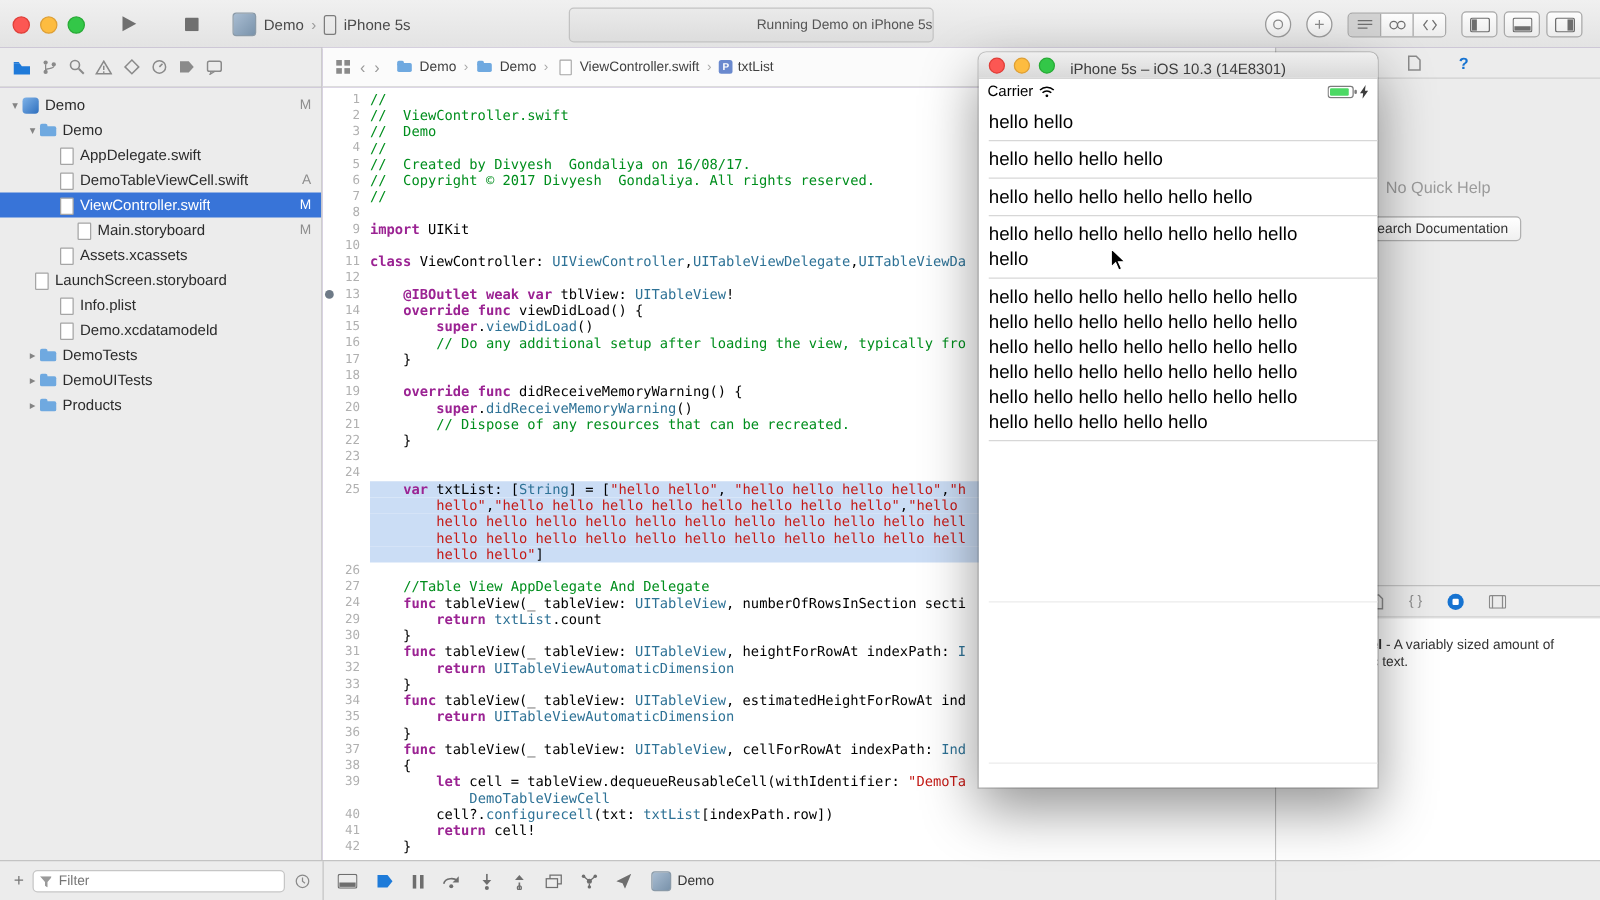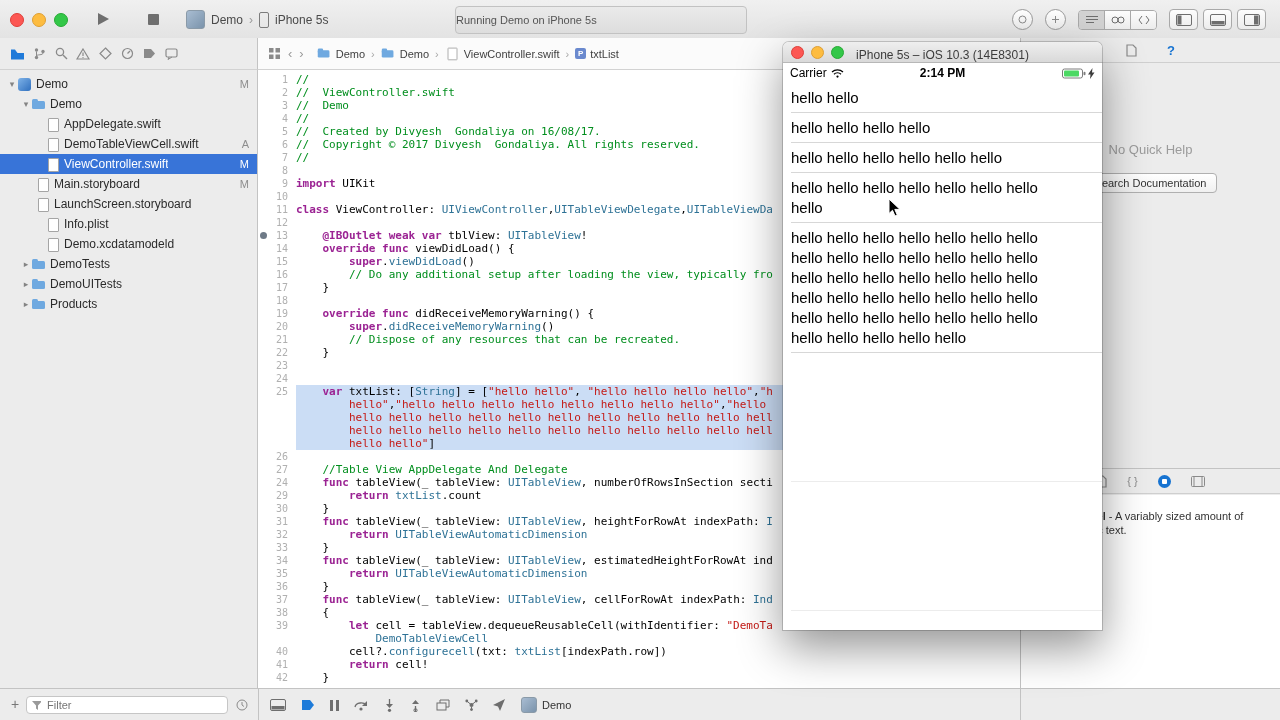--- a/index.html
+++ b/index.html
@@ -17,21 +17,21 @@
   .tbtn{position:absolute;top:8px;width:30px;height:22px;background:none;border:none;
     display:flex;align-items:center;justify-content:center;padding:0;}
   .scheme{position:absolute;left:186px;top:10px;display:flex;align-items:center;gap:6px;
     color:#4a4a4a;font-size:12px;}
   .appicon{width:17px;height:17px;border-radius:3px;background:linear-gradient(135deg,#a9bdd2,#7a93ab);
     border:1px solid #8a9aa8;}
   .devicon{width:8px;height:14px;border:1px solid #7c7c7c;border-radius:2px;}
   .chev{color:#9a9a9a;}
   .status{position:absolute;left:455px;top:6px;width:290px;height:26px;
     background:linear-gradient(#eaeaea,#dddddd);border:1px solid #c2c2c2;border-radius:4px;
-    display:flex;align-items:center;justify-content:flex-start;font-size:11px;color:#555;}
+    display:flex;align-items:center;justify-content:flex-end;font-size:11px;color:#555;}
   .tright{position:absolute;right:14px;top:9px;display:flex;align-items:center;gap:12px;}
   .rbtn{width:19px;height:19px;border-radius:50%;border:1px solid #9a9a9a;
     background:linear-gradient(#fff,#ececec);display:flex;align-items:center;justify-content:center;}
   .seg{display:flex;border:1px solid #a9a9a9;border-radius:4px;overflow:hidden;}
   .seg>span{width:25px;height:18px;display:flex;align-items:center;justify-content:center;
     background:linear-gradient(#fdfdfd,#ececec);}
   .seg>span+span{border-left:1px solid #a9a9a9;}
   .seg>span.on{background:#d2d2d2;}
   .toggles{display:flex;gap:5px;}
   .toggles>span{width:27px;height:19px;border:1px solid #a9a9a9;border-radius:4px;
@@ -342,27 +342,33 @@
           <span class="fi file"></span>
           <span class="flabel">DemoTableViewCell.swift</span>
           <span class="fbadge">A</span>
         </div>
         <div class="trow sel" style="padding-left: 34px;">
           <span class="disc"></span>
           <span class="fi file"></span>
           <span class="flabel">ViewController.swift</span>
           <span class="fbadge">M</span>
         </div>
-        <div class="trow" style="padding-left: 24px; align-items: center;">
+        <div class="trow" style="padding-left: 48px; align-items: center;">
           <span class="disc"></span>
           <span class="fi file"></span>
           <span class="flabel">Main.storyboard</span>
           <span class="fbadge">M</span>
         </div>
-        <div class="trow" style="padding-left: 24px; align-items: center;">
+        <div class="trow" style="padding-left: 34px;">
+          <span class="disc"></span>
+          <span class="fi file"></span>
+          <span class="flabel">Assets.xcassets</span>
+          <span class="fbadge"></span>
+        </div>
+        <div class="trow" style="padding-left: 14px; align-items: center;">
           <span class="disc"></span>
           <span class="fi file"></span>
           <span class="flabel">LaunchScreen.storyboard</span>
           <span class="fbadge"></span>
         </div>
         <div class="trow" style="padding-left: 34px;">
           <span class="disc"></span>
           <span class="fi file"></span>
           <span class="flabel">Info.plist</span>
           <span class="fbadge"></span>
@@ -551,21 +557,20 @@
     </div>
     <div class="sim-status">
       <span class="sim-carrier">
         <span>Carrier</span>
         <svg width="13" height="10">
             <path d="M1 4a8 8 0 0 1 11 0" fill="none" stroke="#000" stroke-width="1.2"></path>
             <path d="M3 6.2a5 5 0 0 1 7 0" fill="none" stroke="#000" stroke-width="1.2"></path>
             <circle cx="6.5" cy="8.6" r="1.1" fill="#000"></circle>
           </svg>
       </span>
-      <span class="sim-time">2:14 PM</span>
       <span class="sim-batt">
         <svg width="24" height="11">
             <rect x=".5" y="1" width="20" height="9" rx="2" fill="none" stroke="#7c7c7c"></rect>
             <rect x="2" y="2.5" width="15" height="6" rx="1" fill="#4cd964"></rect>
             <rect x="21.5" y="3.8" width="2" height="3.4" rx="1" fill="#7c7c7c"></rect>
           </svg>
         <svg width="7" height="11">
             <path d="M4.5 0L0 6.5h2.5L2 11l4.5-6.5H4z" fill="#3d3d3d"></path>
           </svg>
       </span>

